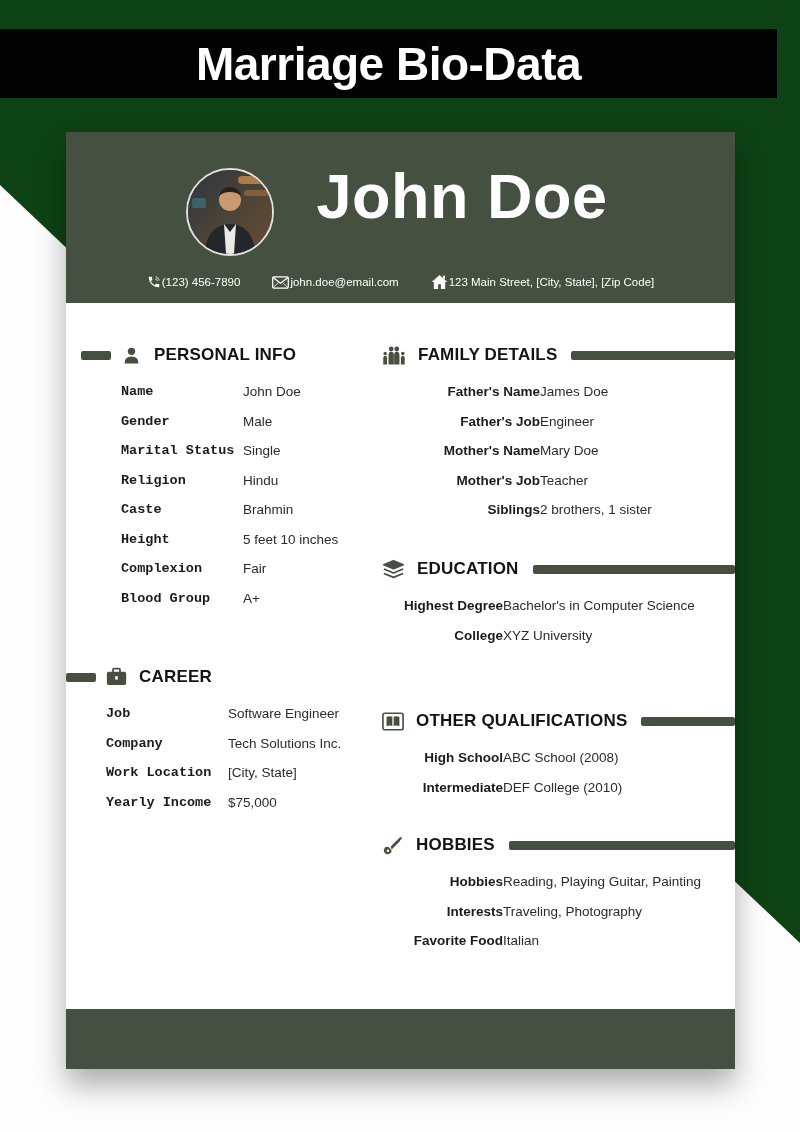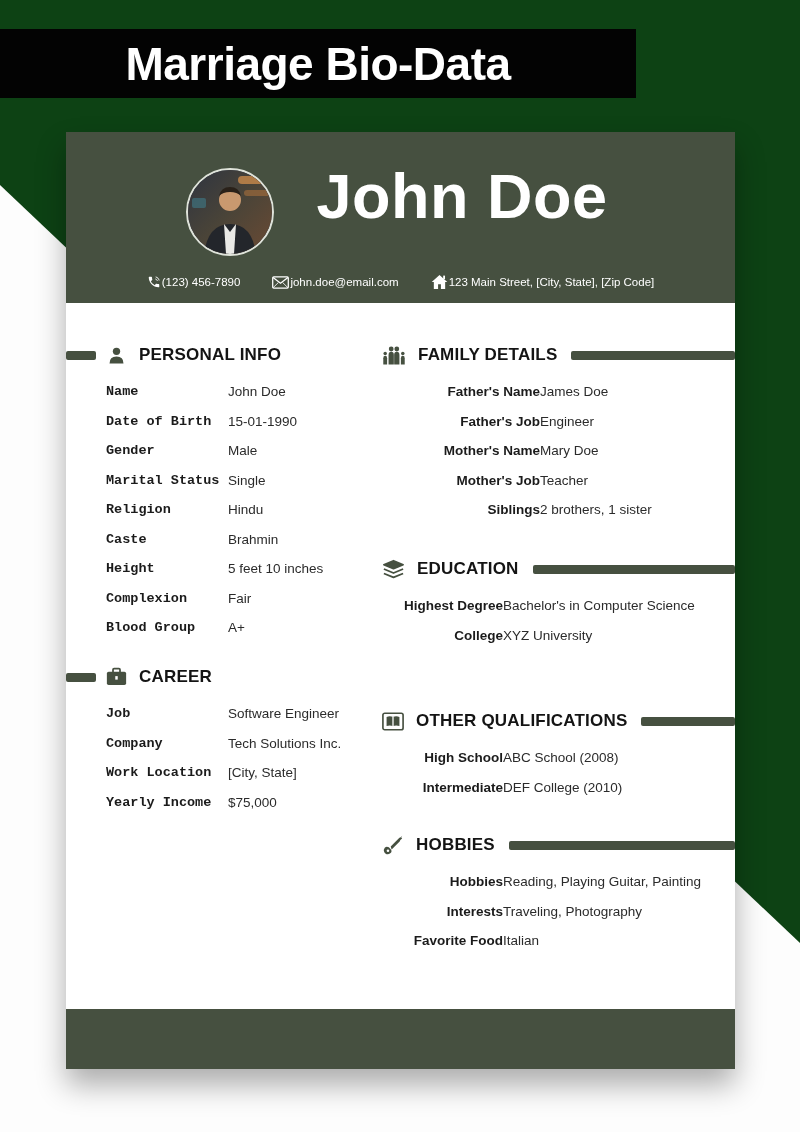--- a/index.html
+++ b/index.html
@@ -10,21 +10,21 @@
     font-family:"Liberation Sans", sans-serif;
   }
   
   .bg-green {
     position:absolute; inset:0;
     background:#0d4214;
     clip-path:polygon(0 0, 800px 0, 800px 943px, 0 185px);
   }
   
   .top-banner {
-    position:absolute; left:0; top:29px; width:636px; height:69px;
+    position:absolute; left:0; top:29px; width:777px; height:69px;
     background:#030303; display:flex; align-items:center; justify-content:center;
   }
   .top-banner h1 {
     color:#fff; font-size:46px; font-weight:bold; letter-spacing:-0.5px;
   }
   
   .card {
     position:absolute; left:66px; top:132px; width:669px; height:937px;
     background:#ffffff; box-shadow:0 16px 28px rgba(0,0,0,0.32);
   }
@@ -65,21 +65,21 @@
   }
   .rows { margin-top:9px; }
   .section.left .rows { padding-left:40px; }
   .row { height:29.5px; display:flex; align-items:center; }
   .row .lbl { font-weight:bold; color:#1b1b1b; font-size:13.5px; flex:none; }
   .row .val { color:#2b2b2b; font-size:13.5px; white-space:nowrap; }
   .lw122 .lbl { width:122px;font-family:Liberation Mono, monospace; }
   .lw158 .lbl { width:158px; }
   .lw121 .lbl { width:121px; }
   
-  #sec-personal { top:210px; }
+  #sec-personal { top:210px;margin-left:15px; }
   #sec-career   { top:532px; }
   #sec-family   { top:210px; }
   #sec-education{ top:424px; }
   #sec-qual     { top:576px; }
   #sec-hobbies  { top:700px; }
   
   .card-footer {
     position:absolute; left:0; bottom:0; width:100%; height:60px; background:#465040;
   }
 </style>
@@ -162,24 +162,20 @@
         </svg>
       </span>
       <span class="sec-title">PERSONAL INFO</span>
     </div>
     <div class="rows">
       <div class="row lw122">
           <span class="lbl">Name</span>
           <span class="val">John Doe</span>
         </div>
       <div class="row lw122">
-          <span class="lbl">Date of Birth</span>
-          <span class="val">15-01-1990</span>
-        </div>
-      <div class="row lw122">
           <span class="lbl">Gender</span>
           <span class="val">Male</span>
         </div>
       <div class="row lw122">
           <span class="lbl">Marital Status</span>
           <span class="val">Single</span>
         </div>
       <div class="row lw122">
           <span class="lbl">Religion</span>
           <span class="val">Hindu</span>

